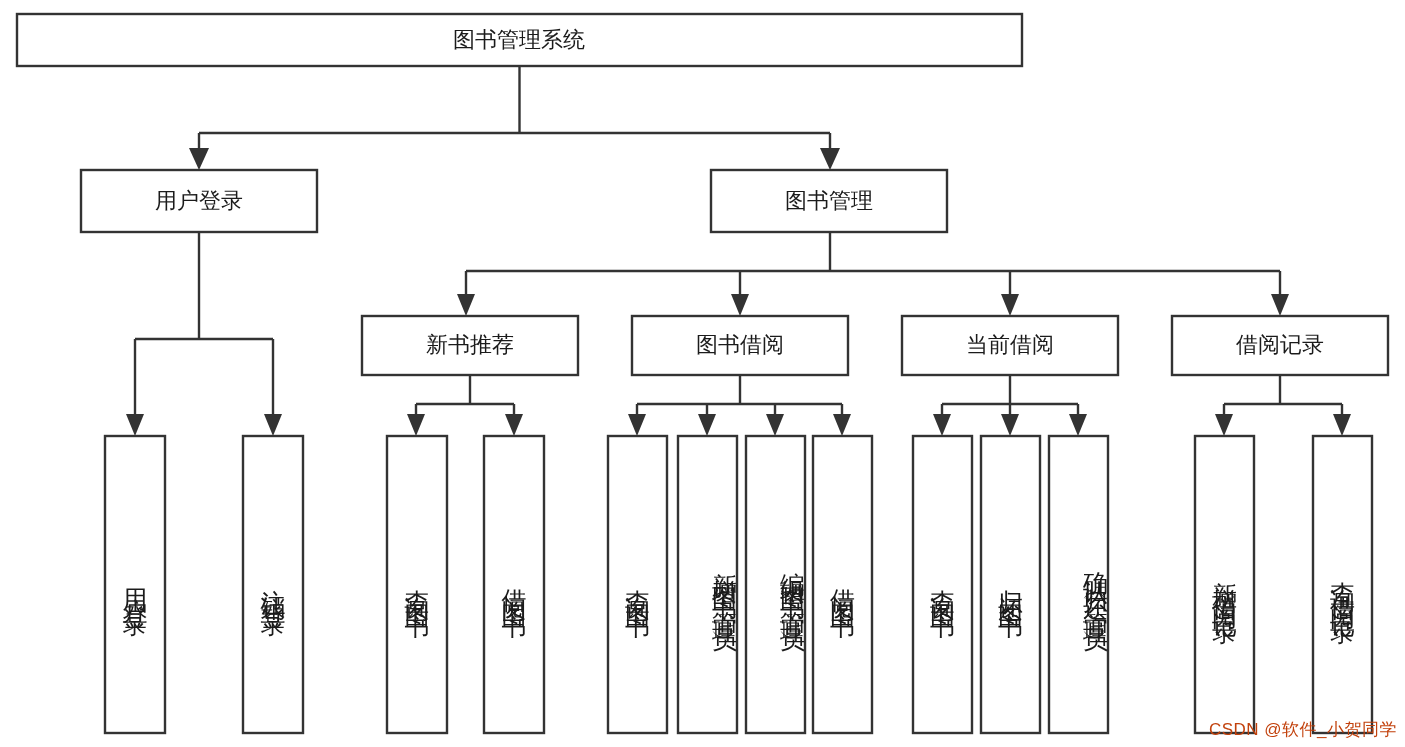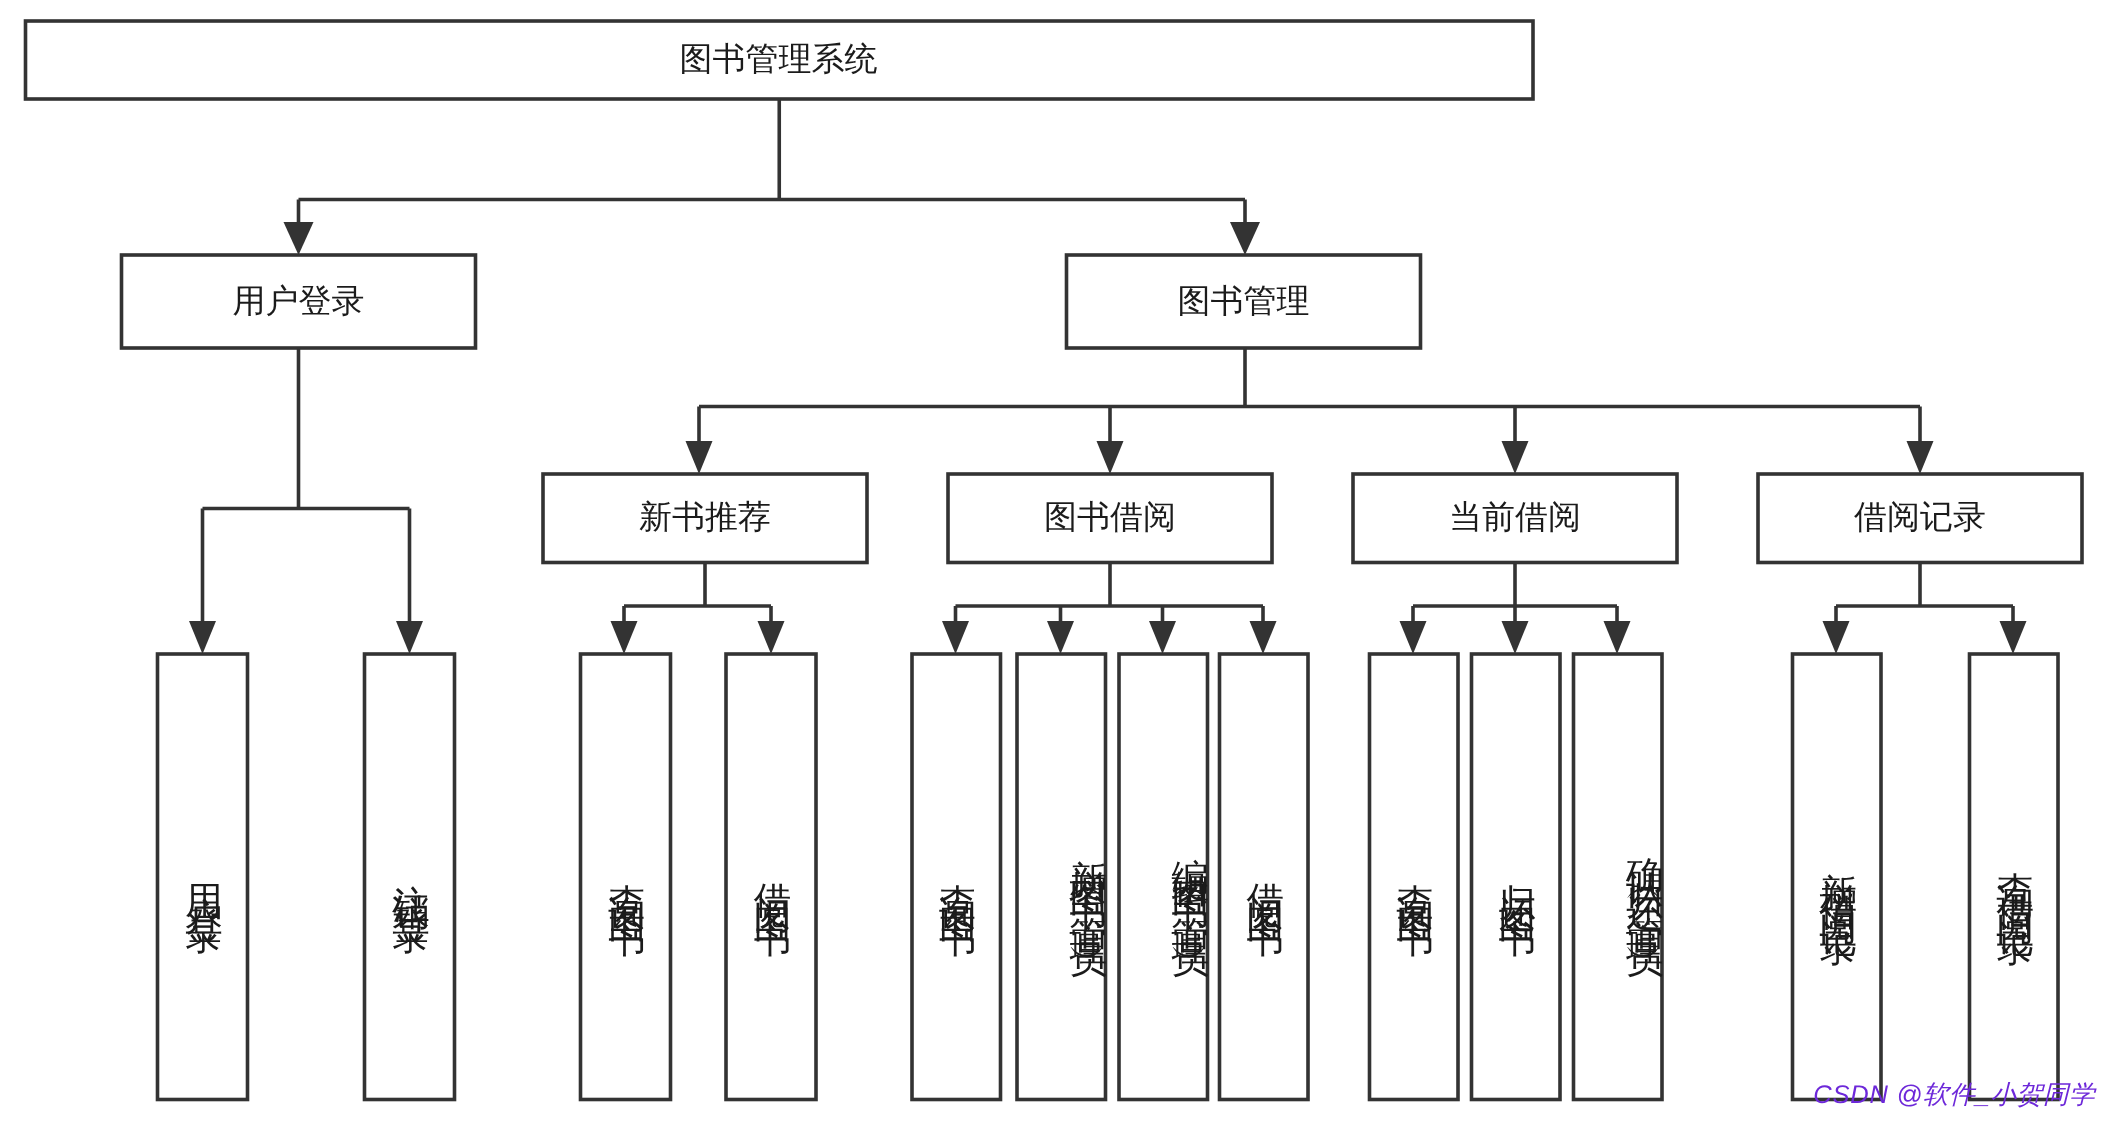--- a/index.html
+++ b/index.html
@@ -13,22 +13,22 @@
   .node-rect{fill:#ffffff;stroke:#333333;stroke-width:2.4;}
   .link-line{stroke:#333333;stroke-width:2.4;fill:none;stroke-linecap:butt;}
   .arrow-head{fill:#333333;stroke:none;}
   .node-label-h{
     font-family:"Liberation Sans","DejaVu Sans",sans-serif;
     font-size:22px;fill:#1b1b1b;text-anchor:middle;dominant-baseline:middle;
   }
   .watermark{
     position:absolute;right:8px;bottom:6px;
     font-family:"Liberation Sans","DejaVu Sans",sans-serif;
-    font-size:17px;color:#6d28d9;letter-spacing:.5px;white-space:nowrap;
-    user-select:none;pointer-events:none;font-style:italic;
+    font-size:17px;color:#c2410c;letter-spacing:.5px;white-space:nowrap;
+    user-select:none;pointer-events:none;
   }
 </style>
 </head>
 <body>
 
 <div id="diagram-root">
 
   <svg id="flowchart" viewBox="0 0 1405 747">
 
     <g>

